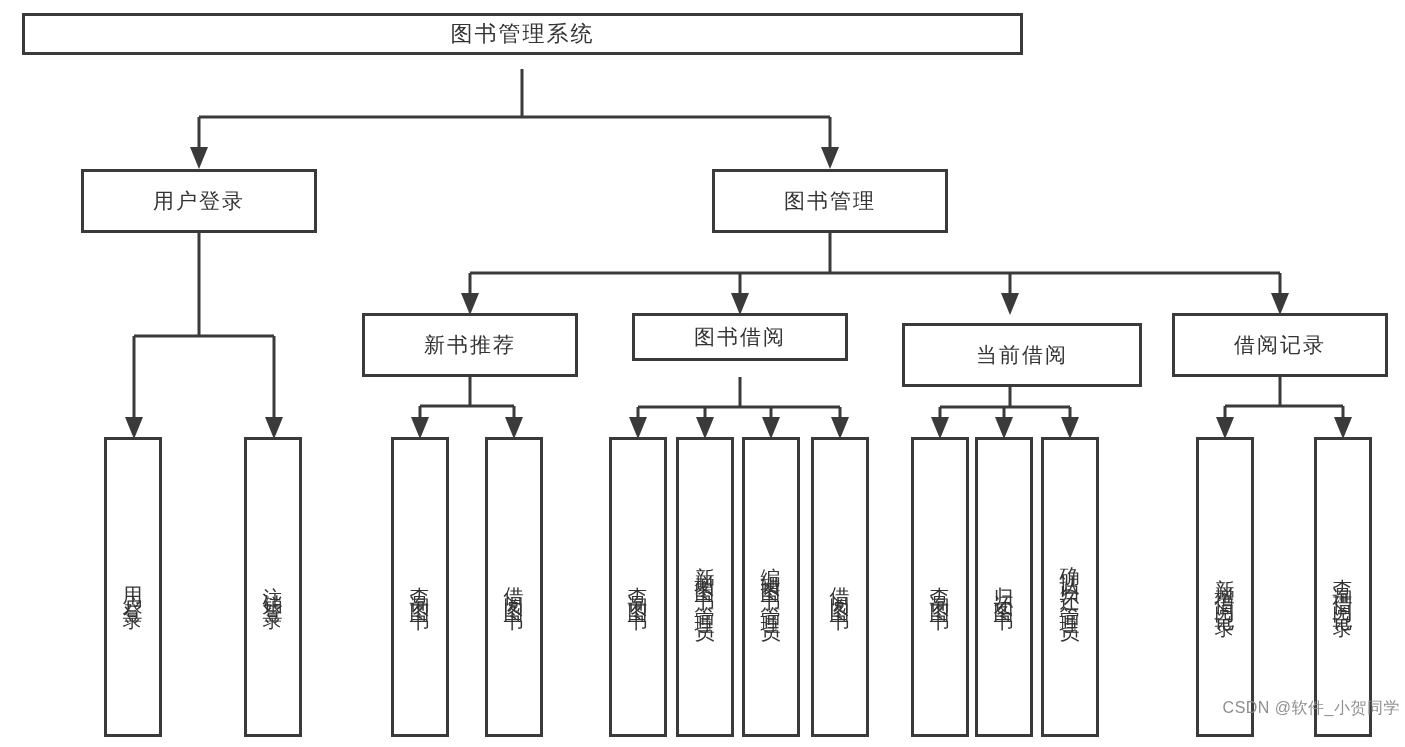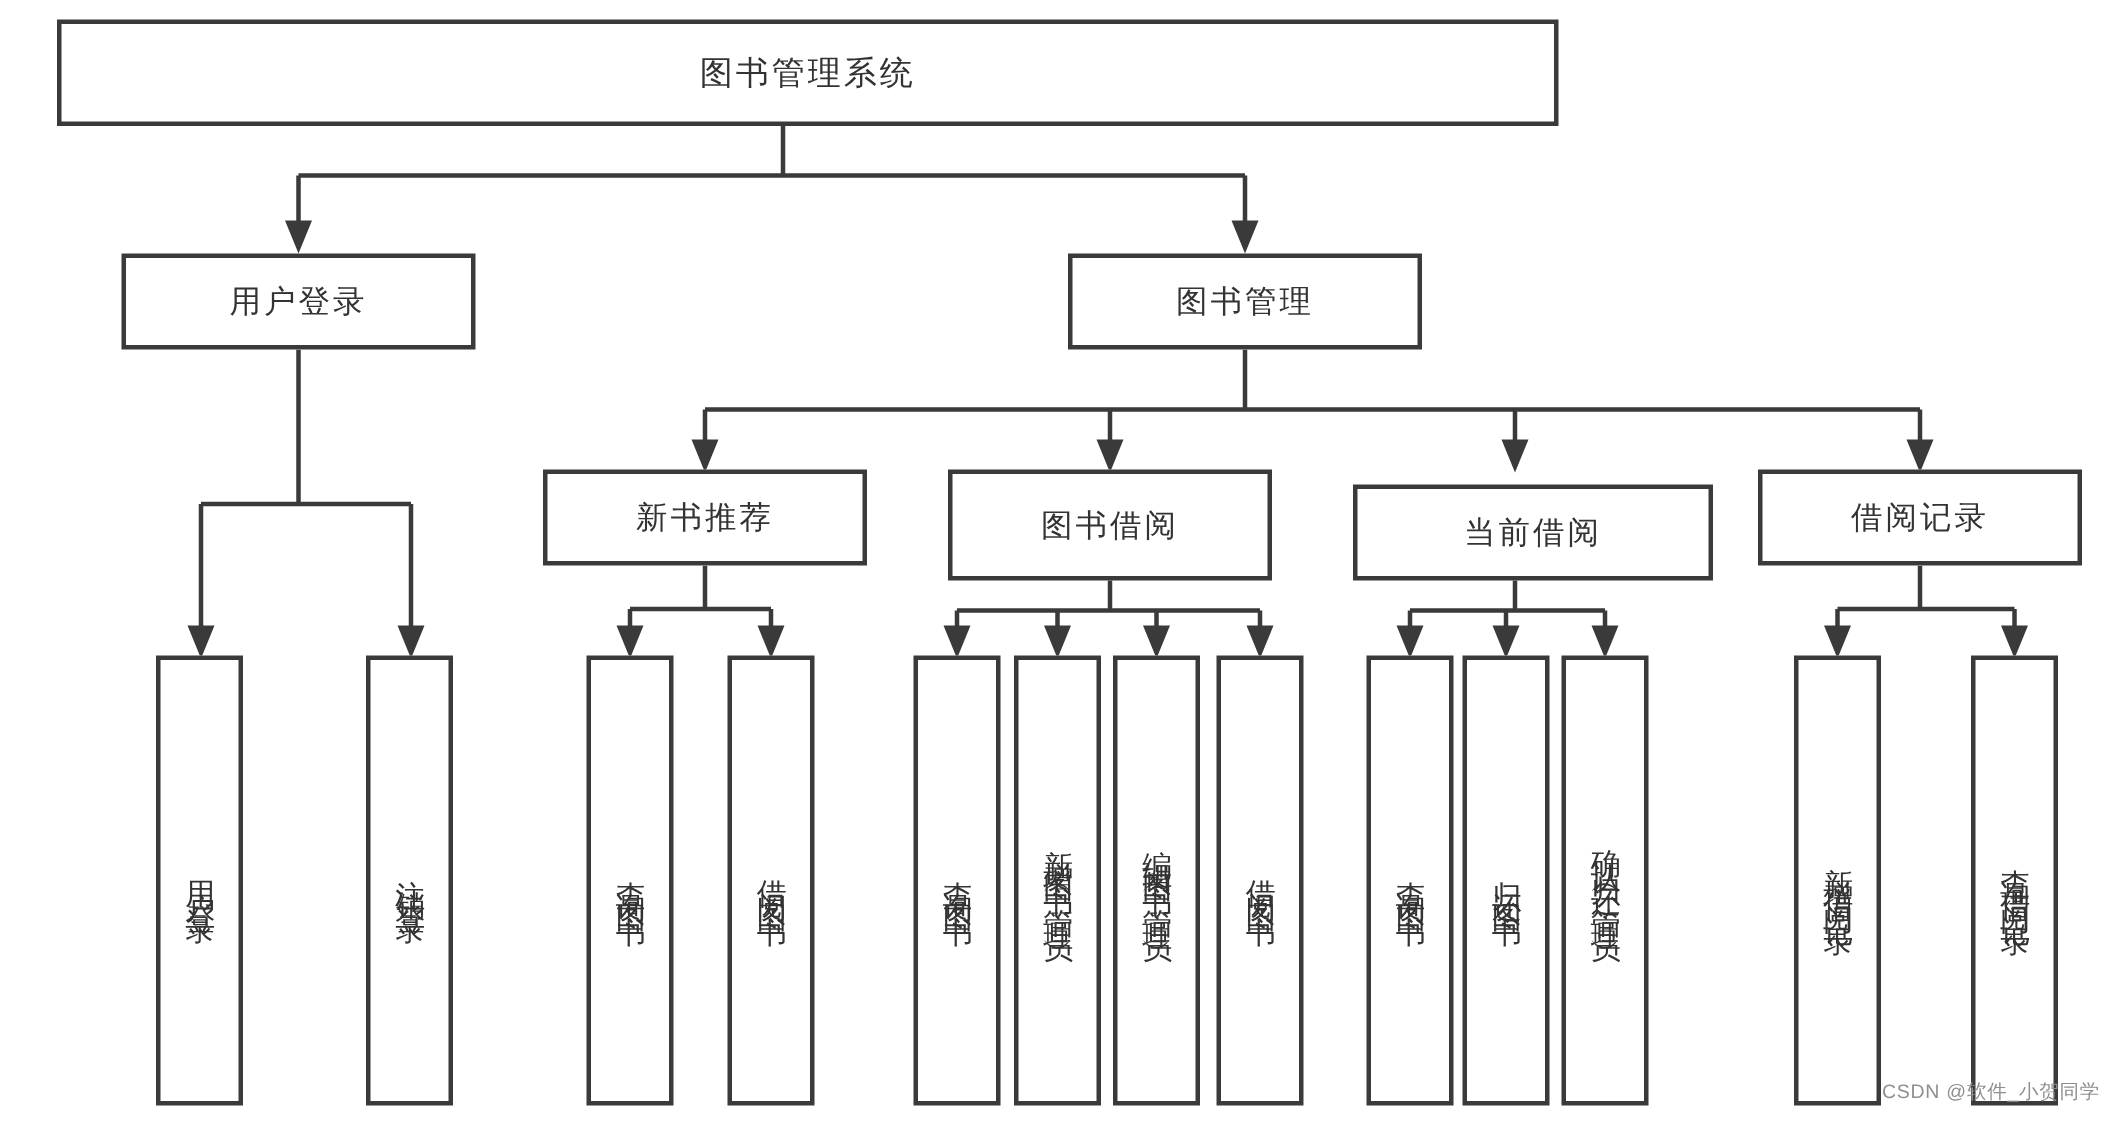--- a/index.html
+++ b/index.html
@@ -36,22 +36,22 @@
     writing-mode: vertical-rl;
     text-orientation: mixed;
     font-size: 20px;
     line-height: 1;
     letter-spacing: 8px;
     color: #333333;
     white-space: nowrap;
   }
   #watermark {
     position: absolute;
-    right: 5px; top: 719px;
-    font-size: 13px;
+    right: 5px; top: 698px;
+    font-size: 16px;
     color: #8f8f8f;
     letter-spacing: 0.5px;
     z-index: 2;
   }
 </style>
 </head>
 <body>
 
 <div id="stage">
 
@@ -72,27 +72,27 @@
       M470,315 L461,293 L479,293 Z  M740,315 L731,293 L749,293 Z
       M1010,315 L1001,293 L1019,293 Z  M1280,315 L1271,293 L1289,293 Z
       M420,439 L411,417 L429,417 Z  M514,439 L505,417 L523,417 Z
       M638,439 L629,417 L647,417 Z  M705,439 L696,417 L714,417 Z
       M771,439 L762,417 L780,417 Z  M840,439 L831,417 L849,417 Z
       M940,439 L931,417 L949,417 Z  M1004,439 L995,417 L1013,417 Z
       M1070,439 L1061,417 L1079,417 Z
       M1225,439 L1216,417 L1234,417 Z  M1343,439 L1334,417 L1352,417 Z"></path>
   </svg>
 
-  <div class="hbox title" style="left:38px; top:13px; width:1001px; height:71px;">图书管理系统</div>
+  <div class="hbox title" style="left:22px; top:13px; width:1001px; height:42px;">图书管理系统</div>
 
   <div class="hbox" style="left:81px; top:169px; width:236px; height:64px;">用户登录</div>
   <div class="hbox" style="left:362px; top:313px; width:216px; height:64px;">新书推荐</div>
 
   <div class="hbox" style="left:712px; top:169px; width:236px; height:64px;">图书管理</div>
-  <div class="hbox" style="left:632px; top:313px; width:216px; height:74px;">图书借阅</div>
+  <div class="hbox" style="left:632px; top:313px; width:216px; height:48px;">图书借阅</div>
   <div class="hbox" style="left:902px; top:323px; width:240px; height:64px;">当前借阅</div>
   <div class="hbox" style="left:1172px; top:313px; width:216px; height:64px;">借阅记录</div>
 
   <div class="leaf" style="left:104px;">
     <span class="vtext">用户登录</span>
   </div>
   <div class="leaf" style="left:244px;">
     <span class="vtext">注销登录</span>
   </div>
 

